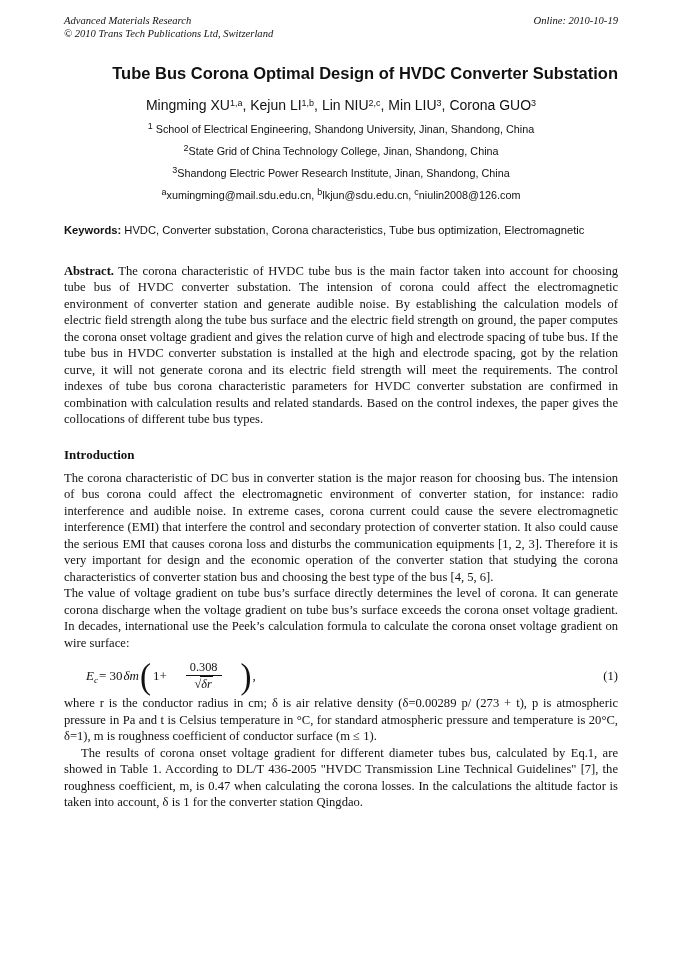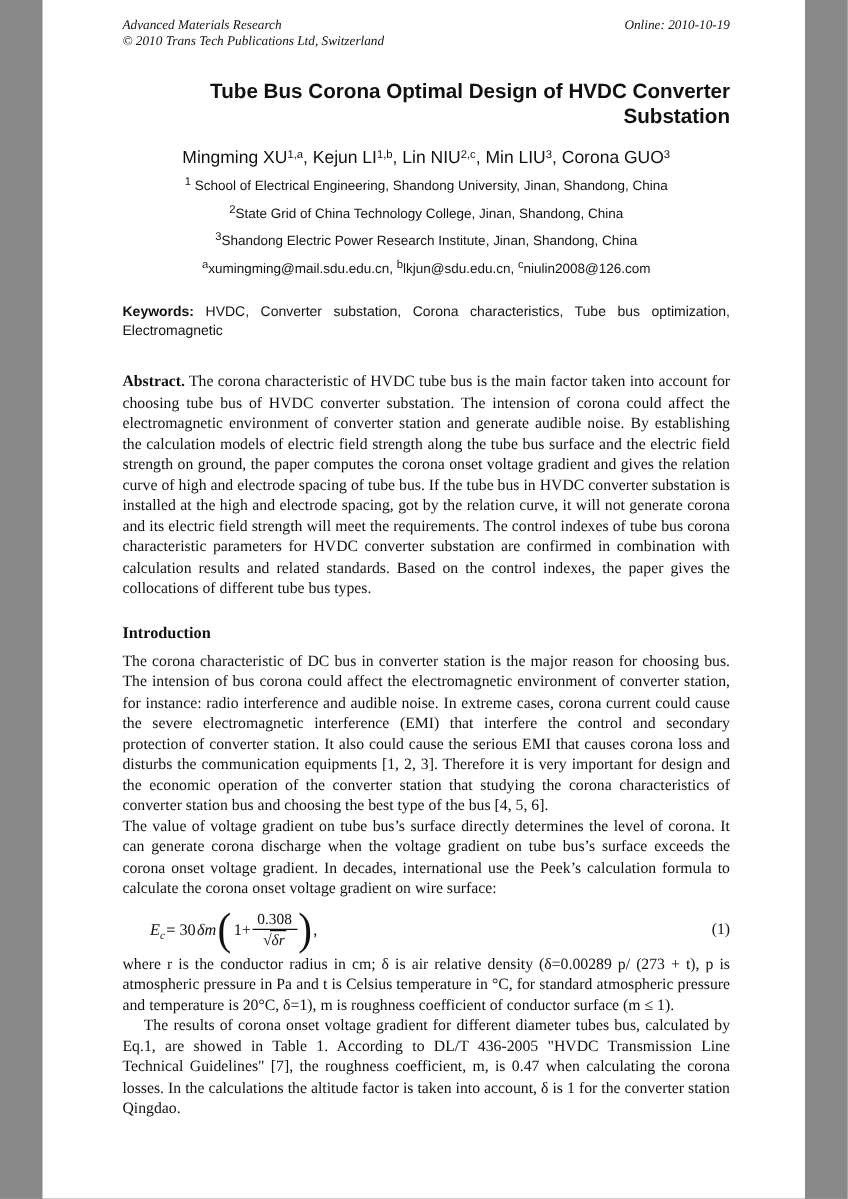--- a/index.html
+++ b/index.html
@@ -1,19 +1,19 @@
 <!DOCTYPE html>
 <html><head>
 <meta charset="utf-8">
 <style>
   * { margin:0; padding:0; box-sizing:border-box; }
   html,body { background:#888; }
   .page {
     position:relative;
-    width:610px; height:959px;
+    width:678px; height:959px;
     margin:0 auto;
     background:#ffffff;
     color:#111;
     font-family:"Liberation Serif", serif;
     padding:14px 60px 0 64px;
     overflow:hidden;
   }
   
   .header { display:flex; justify-content:space-between; align-items:flex-start; }
   .header-left div, .header-right div {
@@ -63,21 +63,21 @@
     font-size:13px;
   }
   .eq var, .eq .itvar { font-style:italic; font-family:"Liberation Serif", serif; font-weight:normal; }
   .eq { display:flex; align-items:center; }
   .eq .sub { font-size:9px; position:relative; top:0.45em; font-style:italic; }
   .eq .op { padding:0 1px; }
   .paren {
     font-size:33px; font-weight:300; line-height:0;
     transform:scaleY(1.1); font-family:"Liberation Serif", serif; padding:0 1px;
   }
-  .frac { display:inline-block; text-align:center; vertical-align:middle; margin:0 0; }
+  .frac { display:inline-block; text-align:center; vertical-align:middle; margin:0 18px; }
   .frac .num { display:block; font-size:12.3px; line-height:14px; border-bottom:1px solid #111; padding:0 4px 1px; }
   .frac .den { display:block; font-size:12.3px; line-height:15px; padding-top:1px; }
   .frac .rad-sign { font-style:normal; }
   .frac .rad-arg { font-style:italic; border-top:1px solid #111; padding:0 1px; margin-left:-1px; }
   .eq-number { margin-left:auto; font-size:12.6px; }
   .where-para { margin-top:2px; }
 </style>
 </head>
 <body>
 

